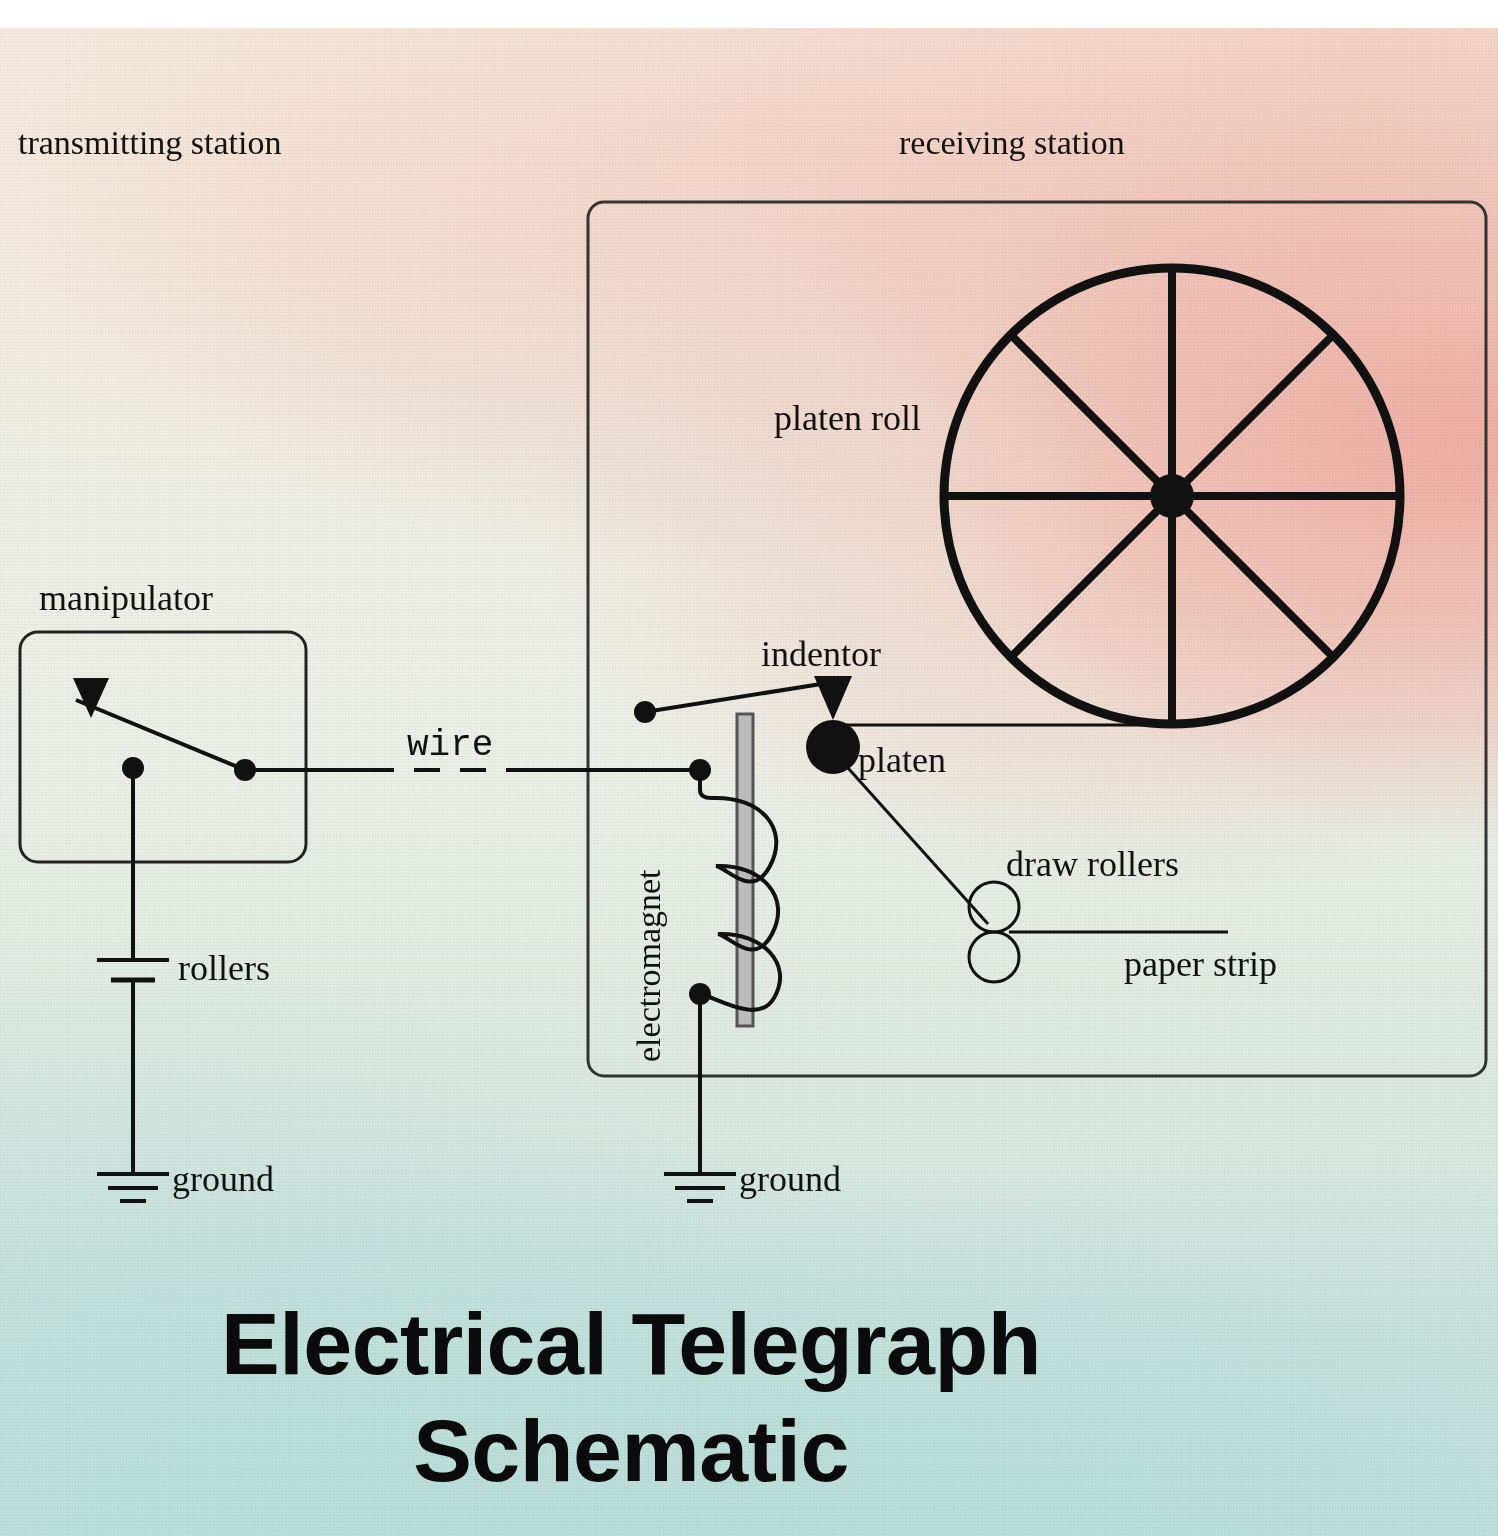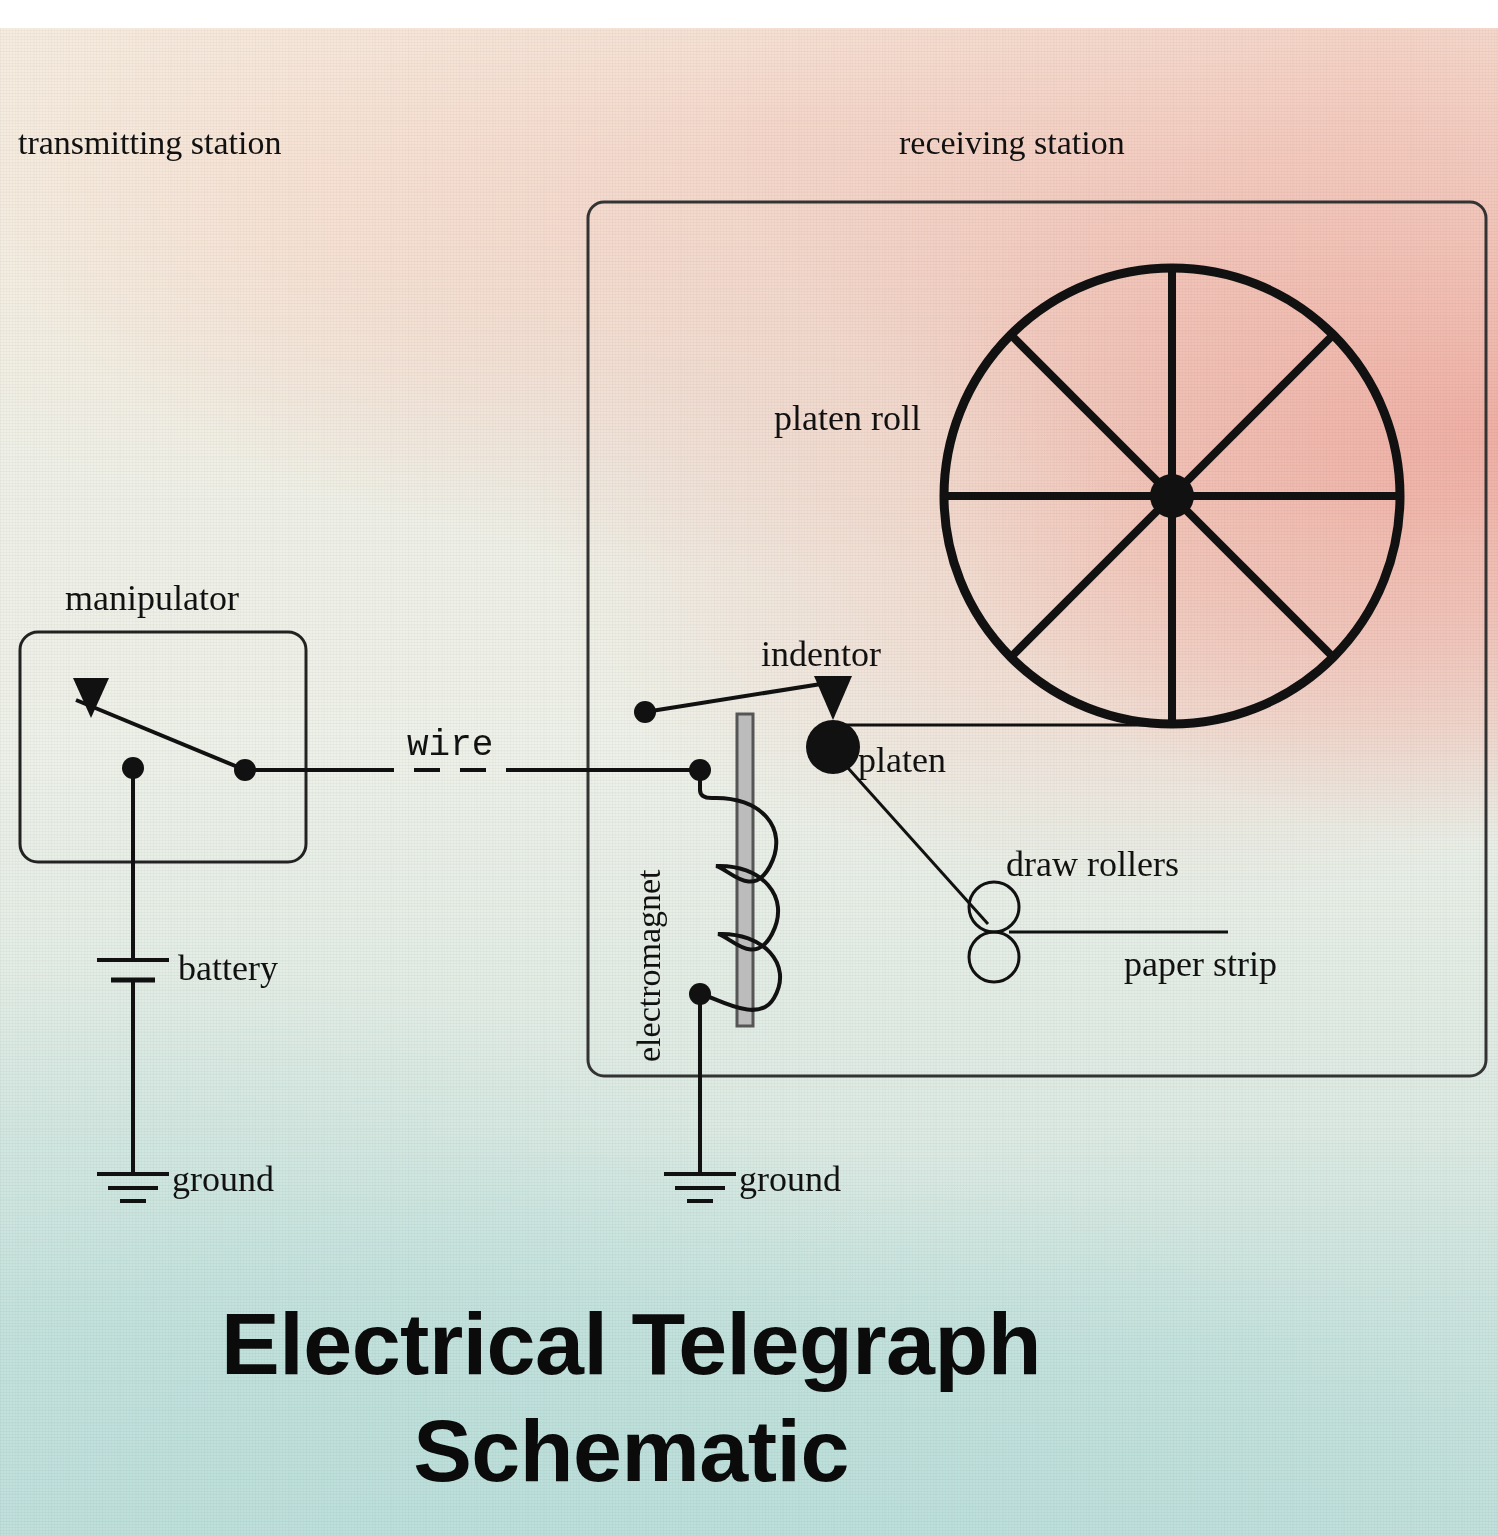--- a/index.html
+++ b/index.html
@@ -158,23 +158,23 @@
     <line x1="848" y1="740" x2="988" y2="896" stroke="#111111" stroke-width="3"></line>
 
     <circle cx="994" cy="879" r="25" fill="none" stroke="#111111" stroke-width="3"></circle>
     <circle cx="994" cy="929" r="25" fill="none" stroke="#111111" stroke-width="3"></circle>
     <line x1="1009" y1="904" x2="1228" y2="904" stroke="#111111" stroke-width="3"></line>
   </svg>
 
   <div class="lbl lbl-station" style="left:18px; top:98px;">transmitting station</div>
   <div class="lbl lbl-station" style="left:899px; top:98px;">receiving station</div>
 
-  <div class="lbl lbl-part" style="left:65px; top:552px;text-align:right;">manipulator</div>
+  <div class="lbl lbl-part" style="left:39px; top:552px;text-align:right;">manipulator</div>
   <div class="lbl lbl-part" style="left:407px; top:700px;font-family:Liberation Mono, monospace;">wire</div>
-  <div class="lbl lbl-part" style="left:178px; top:922px;">battery</div>
+  <div class="lbl lbl-part" style="left:178px; top:922px;">rollers</div>
   <div class="lbl lbl-part" style="left:172px; top:1133px;">ground</div>
   <div class="lbl lbl-part" style="left:739px; top:1133px;">ground</div>
 
   <div class="lbl-rot" style="left:666px; top:1000px;">electromagnet</div>
 
   <div class="lbl lbl-part" style="left:761px; top:608px;">indentor</div>
   <div class="lbl lbl-part" style="left:858px; top:714px;">platen</div>
   <div class="lbl lbl-part" style="left:774px; top:372px;">platen roll</div>
   <div class="lbl lbl-part" style="left:1006px; top:818px;">draw rollers</div>
   <div class="lbl lbl-part" style="left:1124px; top:918px;font-family:Liberation Serif, serif;">paper strip</div>

